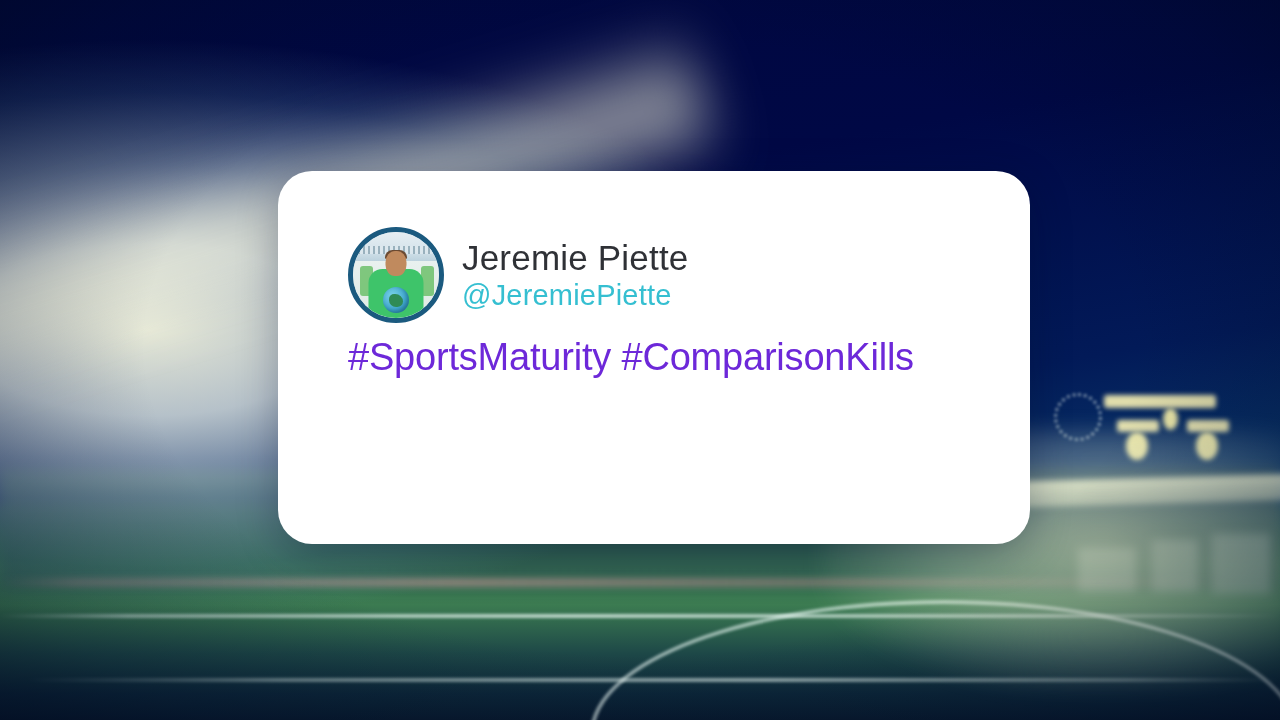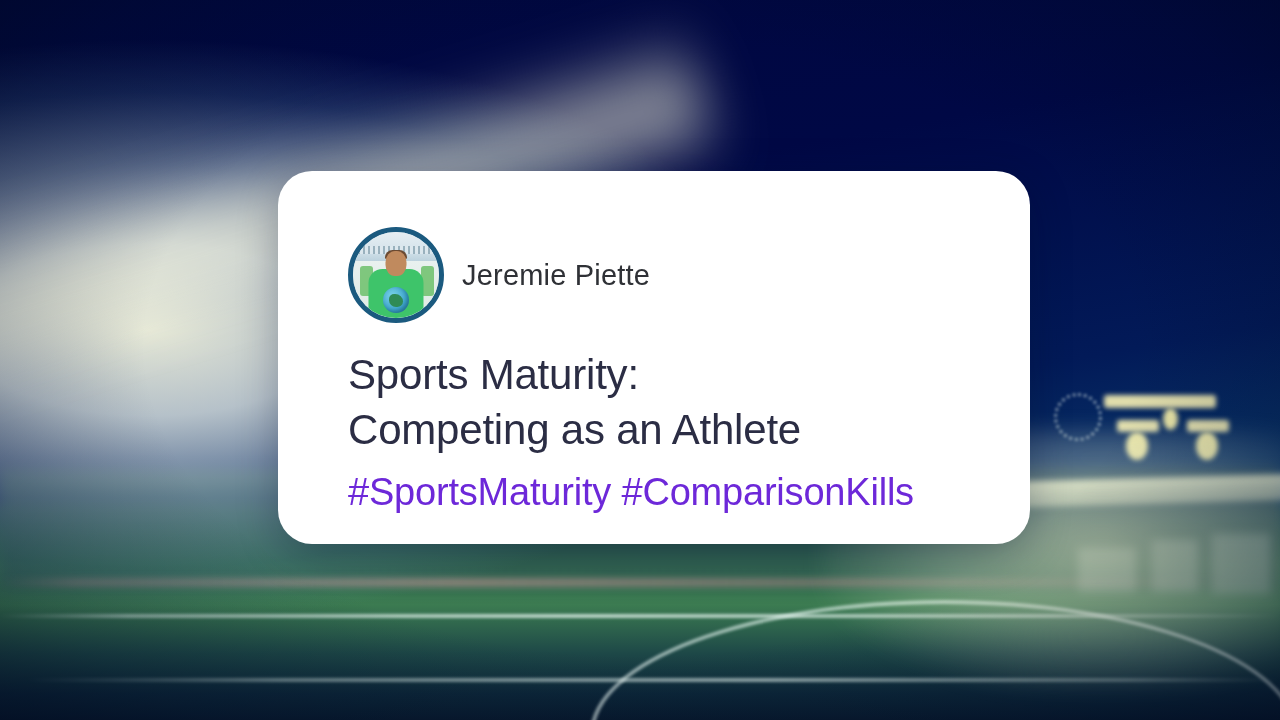--- a/index.html
+++ b/index.html
@@ -309,21 +309,21 @@
     border-radius: 40% 60% 45% 55%;
   }
 
   .author-text {
     display: flex;
     flex-direction: column;
     justify-content: center;
     line-height: 1.12;
   }
   .author-name {
-    font-size: 29px;
+    font-size: 35px;
     color: #2f3136;
     letter-spacing: 0.2px;
   }
   .author-handle {
     font-size: 29px;
     color: #35bfd1;
     letter-spacing: 0.2px;
     margin-top: 2px;
   }
 
@@ -391,25 +391,24 @@
           <div class="av-letter-l"></div>
           <div class="av-letter-r"></div>
           <div class="av-body"></div>
           <div class="av-hair"></div>
           <div class="av-head"></div>
           <div class="av-globe"></div>
         </div>
 
         <div class="author-text">
           <div class="author-name">Jeremie Piette</div>
+          <div class="author-handle">@JeremiePiette</div>
         </div>
 
       </div>
 
-      <div class="tweet-title">Sports Maturity:
-Competing as an Athlete</div>
 
       <div class="tweet-tags">#SportsMaturity #ComparisonKills</div>
 
     </div>
   </div>
 
 </div>
 
 </body></html>

